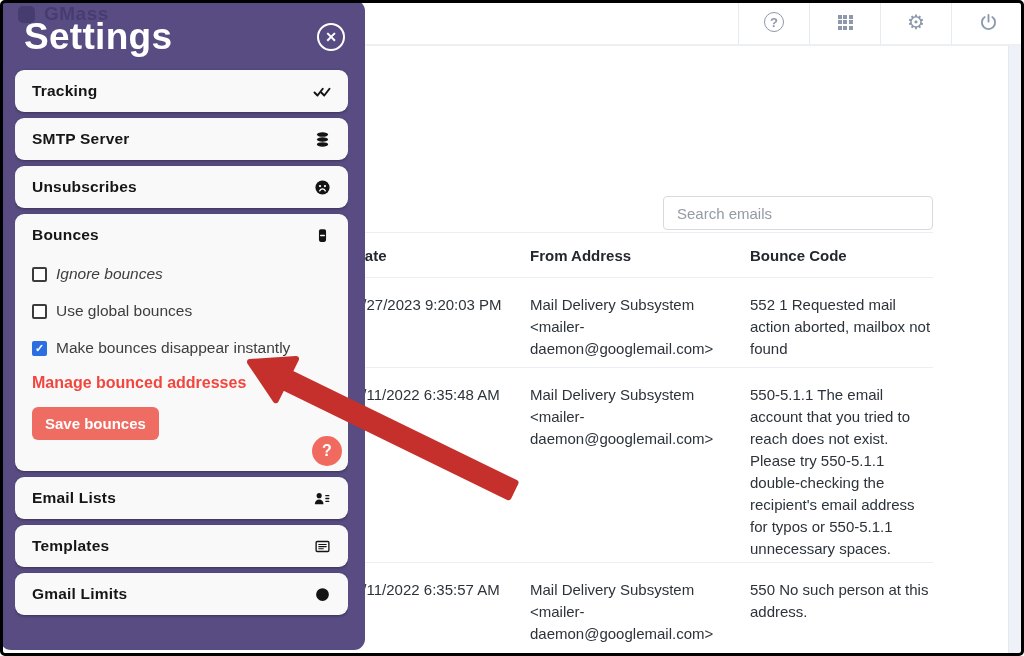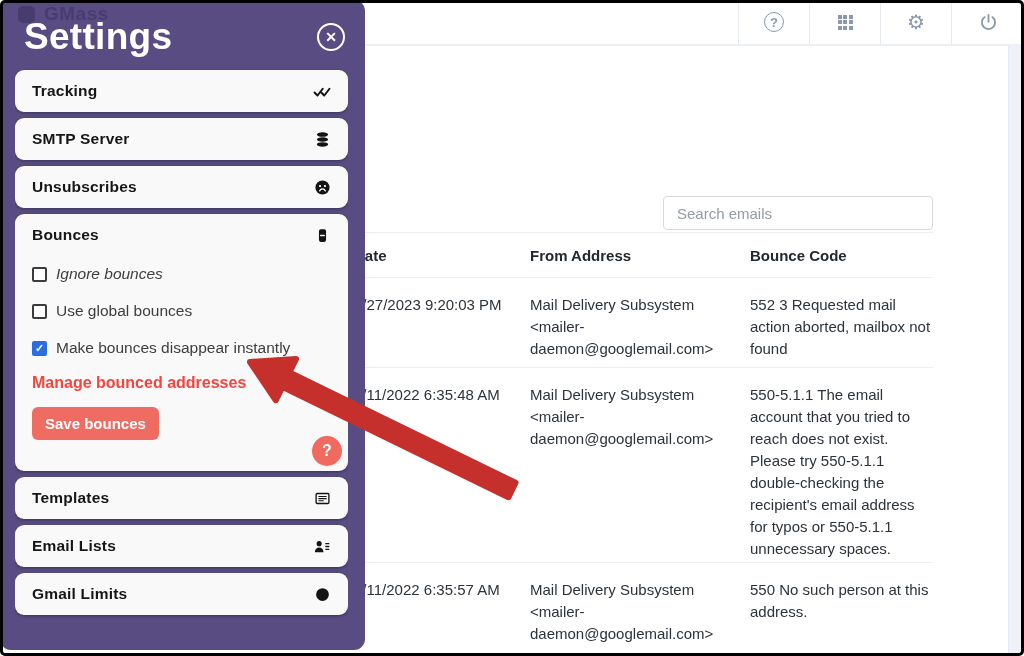--- a/index.html
+++ b/index.html
@@ -118,21 +118,21 @@
 
 <div class="thead">
   <div class="th c-date">Date</div>
   <div class="th c-from">From Address</div>
   <div class="th c-bounce">Bounce Code</div>
 </div>
 
 <div class="trow r0">
   <div class="td c-date">3/27/2023 9:20:03 PM</div>
   <div class="td c-from">Mail Delivery Subsystem &lt;mailer-daemon@googlemail.com&gt;</div>
-  <div class="td c-bounce">552 3 Requested mail action aborted, mailbox not found</div>
+  <div class="td c-bounce">552 1 Requested mail action aborted, mailbox not found</div>
 </div>
 <div class="trow r1">
   <div class="td c-date">3/11/2022 6:35:48 AM</div>
   <div class="td c-from">Mail Delivery Subsystem &lt;mailer-daemon@googlemail.com&gt;</div>
   <div class="td c-bounce">550-5.1.1 The email account that you tried to reach does not exist. Please try 550-5.1.1 double-checking the recipient's email address for typos or 550-5.1.1 unnecessary spaces.</div>
 </div>
 <div class="trow r2">
   <div class="td c-date">3/11/2022 6:35:57 AM</div>
   <div class="td c-from">Mail Delivery Subsystem &lt;mailer-daemon@googlemail.com&gt;</div>
   <div class="td c-bounce">550 No such person at this address.</div>
@@ -216,45 +216,45 @@
         <br>
         <button class="save-btn">Save bounces</button>
       </div>
       <div class="help-bubble">
         <span>?</span>
       </div>
     </div>
 
     <div class="acc-card">
       <div class="acc-head">
-        <span class="acc-label">Templates</span>
-        <span class="acc-icon">
-          <svg width="17" height="17" viewBox="0 0 24 24" fill="none" stroke="#141414" stroke-width="1.9">
-            <rect x="3" y="5" width="18" height="14" rx="1.5"></rect>
-            <path d="M6.2 9.2h11.6M6.2 12.2h11.6M6.2 15.2h7.5" stroke-width="1.5"></path>
-          </svg>
-        </span>
-      </div>
-    </div>
-
-    <div class="acc-card">
-      <div class="acc-head">
         <span class="acc-label">Email Lists</span>
         <span class="acc-icon">
           <svg width="18" height="17" viewBox="0 0 24 24" fill="#141414">
             <circle cx="8" cy="8" r="3.6"></circle>
             <path d="M2 19.5c0-3.3 2.7-6 6-6s6 2.7 6 6v.5H2z"></path>
             <rect x="16.5" y="7" width="6" height="1.9" rx=".9"></rect>
             <rect x="16.5" y="11" width="6" height="1.9" rx=".9"></rect>
             <rect x="16.5" y="15" width="6" height="1.9" rx=".9"></rect>
           </svg>
         </span>
       </div>
     </div>
 
+    <div class="acc-card">
+      <div class="acc-head">
+        <span class="acc-label">Templates</span>
+        <span class="acc-icon">
+          <svg width="17" height="17" viewBox="0 0 24 24" fill="none" stroke="#141414" stroke-width="1.9">
+            <rect x="3" y="5" width="18" height="14" rx="1.5"></rect>
+            <path d="M6.2 9.2h11.6M6.2 12.2h11.6M6.2 15.2h7.5" stroke-width="1.5"></path>
+          </svg>
+        </span>
+      </div>
+    </div>
+
 
     <div class="acc-card">
       <div class="acc-head">
         <span class="acc-label">Gmail Limits</span>
         <span class="acc-icon">
           <svg width="17" height="17" viewBox="0 0 24 24">
               <circle cx="12" cy="12" r="9" fill="#141414"></circle>
             </svg>
         </span>
       </div>

